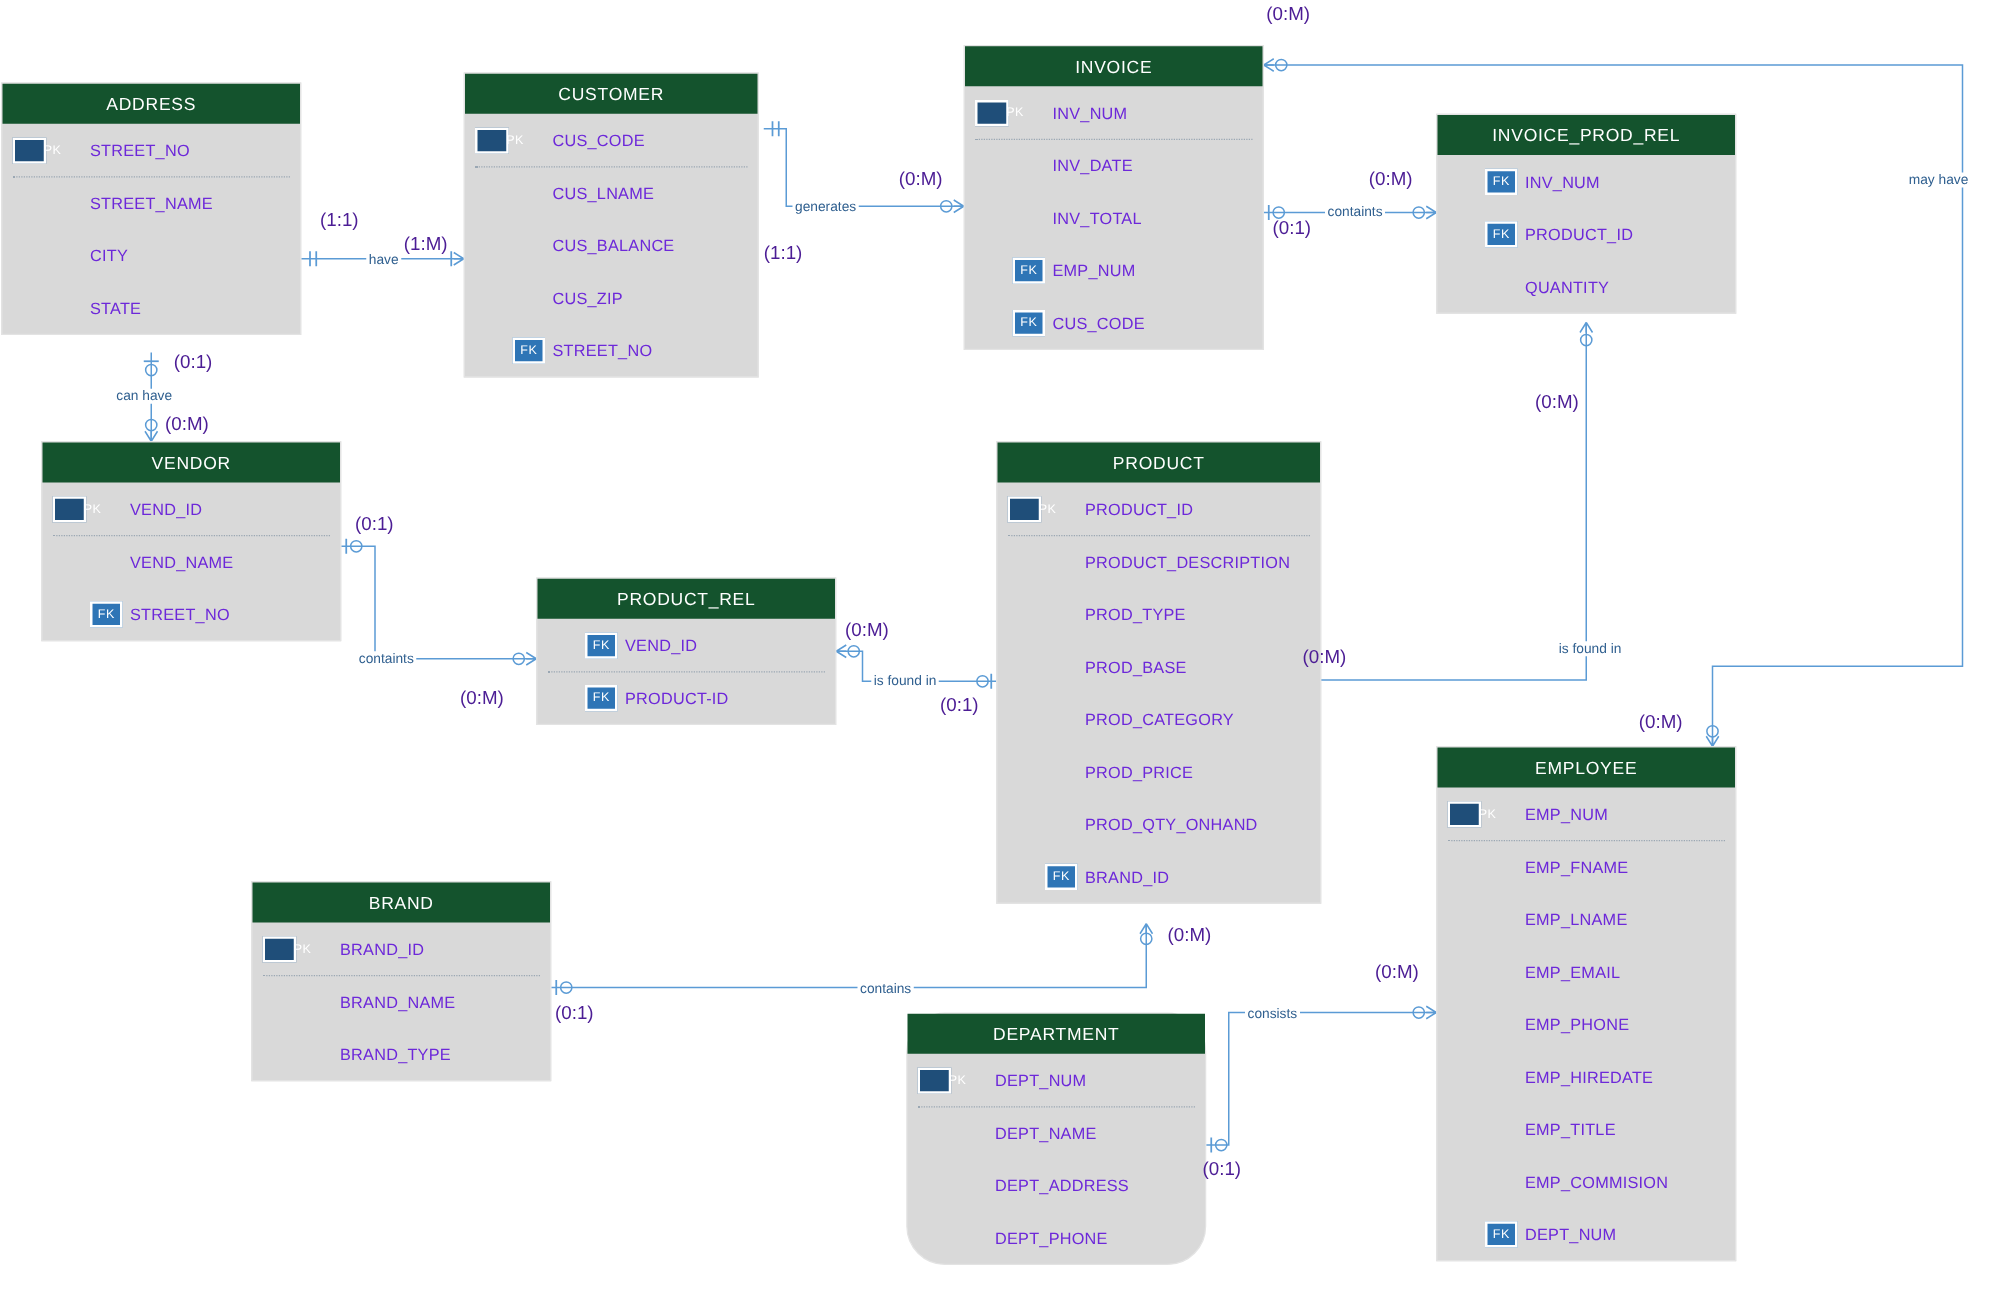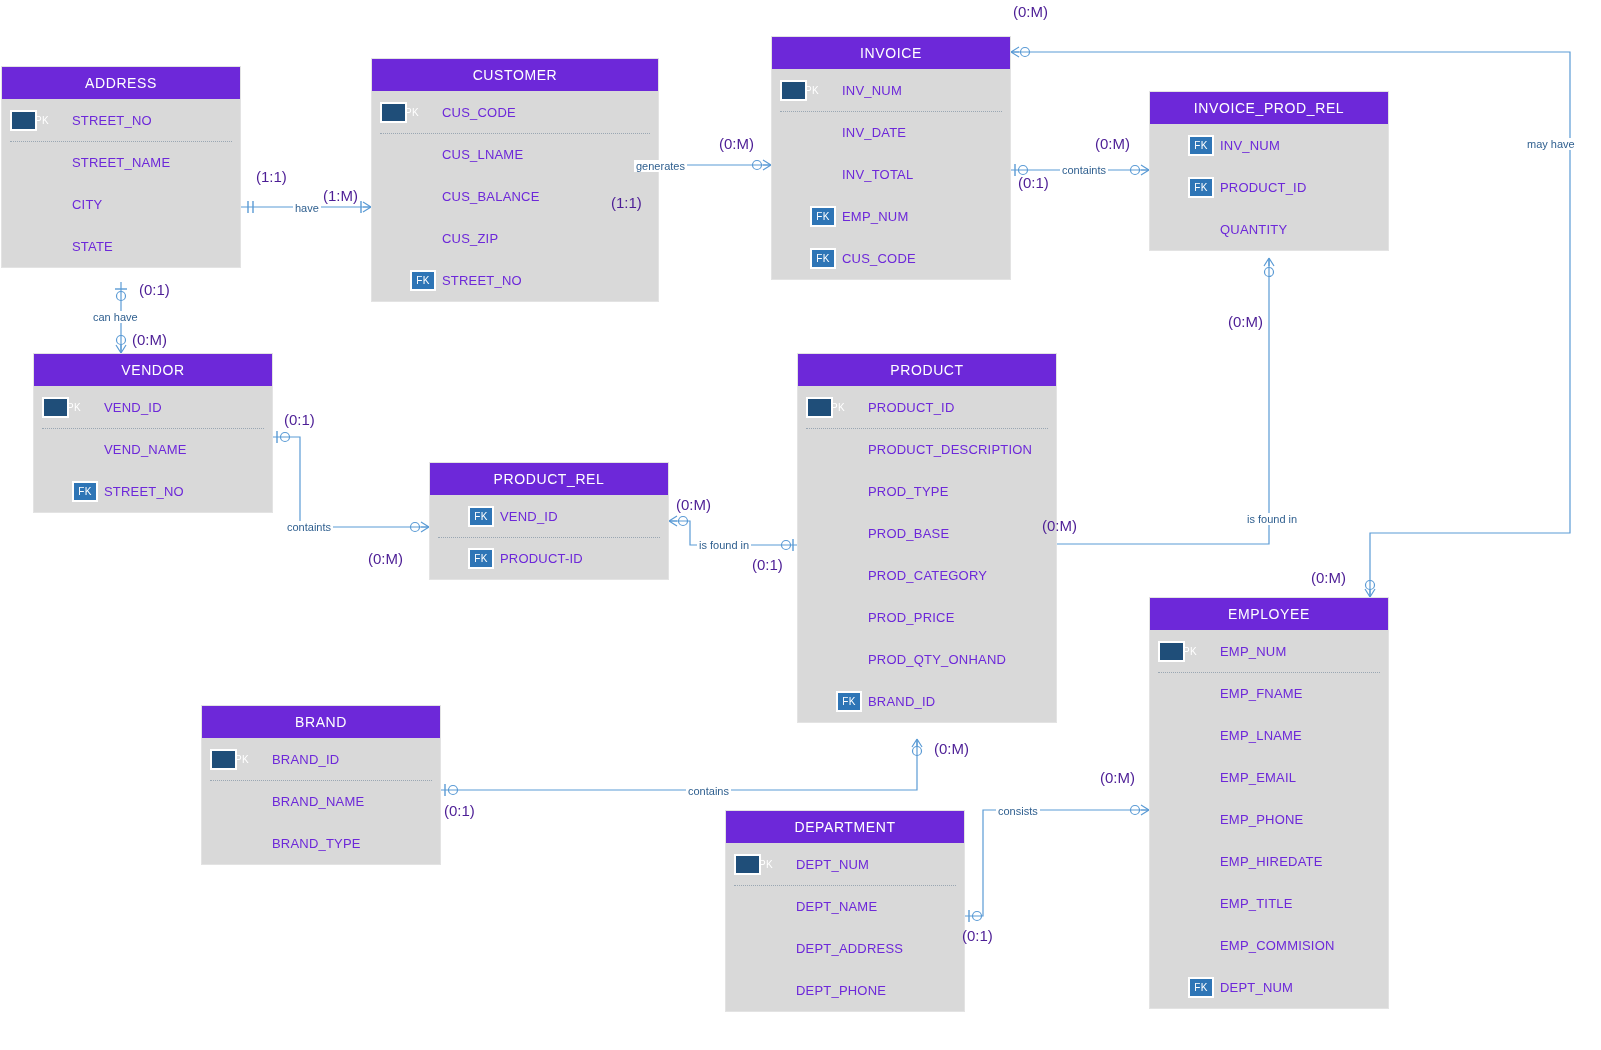--- a/index.html
+++ b/index.html
@@ -23,21 +23,21 @@
     width: 1601px; height: 1050px;
     pointer-events: none;
   }
   .entity {
     position: absolute;
     box-sizing: border-box;
     background: #d9d9d9;
     border: 1px solid #e3e3e3;
   }
   .entity .hdr {
-    background: #6d28d9;
+    background: #14532d;
     color: #ffffff;
     text-align: center;
     font-size: 14px;
     letter-spacing: .6px;
     line-height: 32px;
     height: 32px;
     font-weight: 400;
   }
   .attrs {
     position: relative;
@@ -175,21 +175,21 @@
             <span class="nm">STREET_NAME</span>
           </div>
           <div class="attr">
             <span class="nm">CITY</span>
           </div>
           <div class="attr">
             <span class="nm">STATE</span>
           </div>
         </div>
       </div>
-      <div class="entity" style="left: 371px; top: 58px; width: 288px;">
+      <div class="entity" style="left: 371px; top: 58px; width: 236px;">
         <div class="hdr">CUSTOMER</div>
         <div class="attrs">
           <div class="attr">
             <span class="keybox pk">PK</span>
             <span class="nm">CUS_CODE</span>
           </div>
           <div class="sep" style="top: 42px;"></div>
           <div class="attr">
             <span class="nm">CUS_LNAME</span>
           </div>
@@ -352,21 +352,21 @@
           </div>
           <div class="sep" style="top: 42px;"></div>
           <div class="attr">
             <span class="nm">BRAND_NAME</span>
           </div>
           <div class="attr">
             <span class="nm">BRAND_TYPE</span>
           </div>
         </div>
       </div>
-      <div class="entity" style="left: 725px; top: 810px; width: 240px;">
+      <div class="entity" style="left: 725px; top: 810px; width: 240px; border-radius: 31px;">
         <div class="hdr">DEPARTMENT</div>
         <div class="attrs">
           <div class="attr">
             <span class="keybox pk">PK</span>
             <span class="nm">DEPT_NUM</span>
           </div>
           <div class="sep" style="top: 42px;"></div>
           <div class="attr">
             <span class="nm">DEPT_NAME</span>
           </div>

